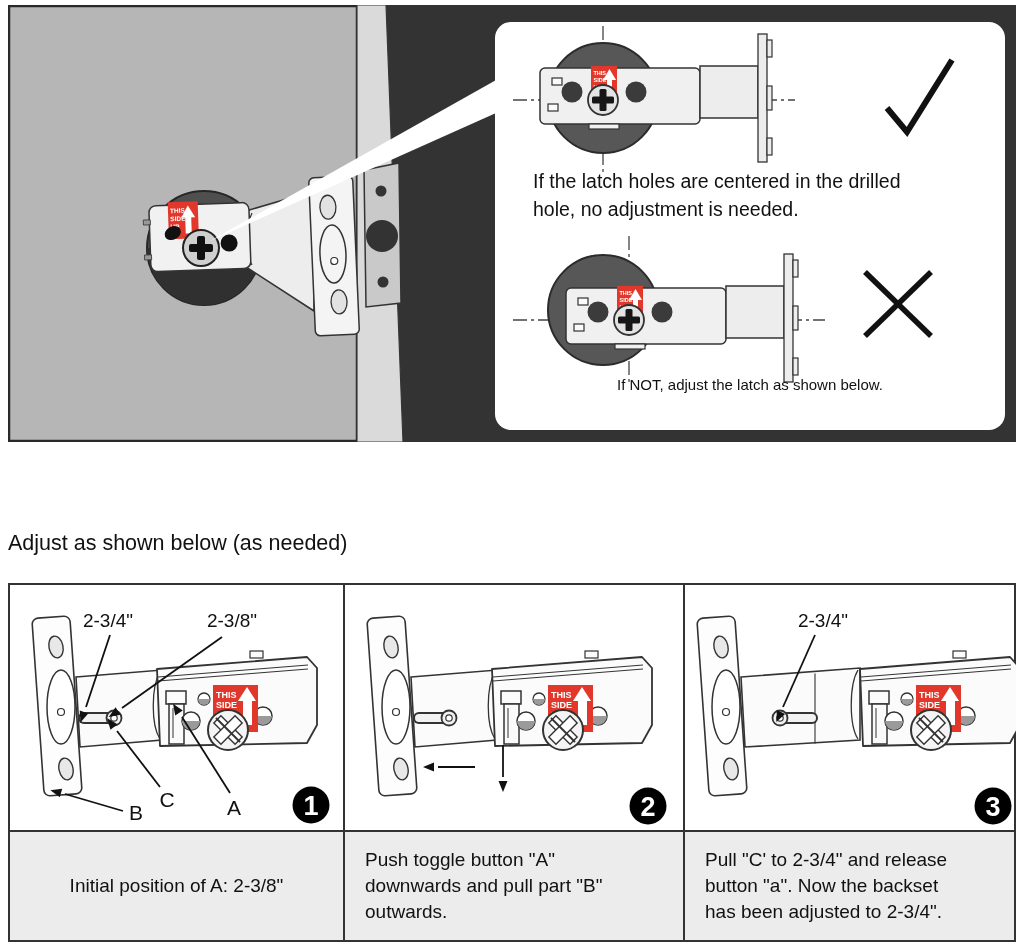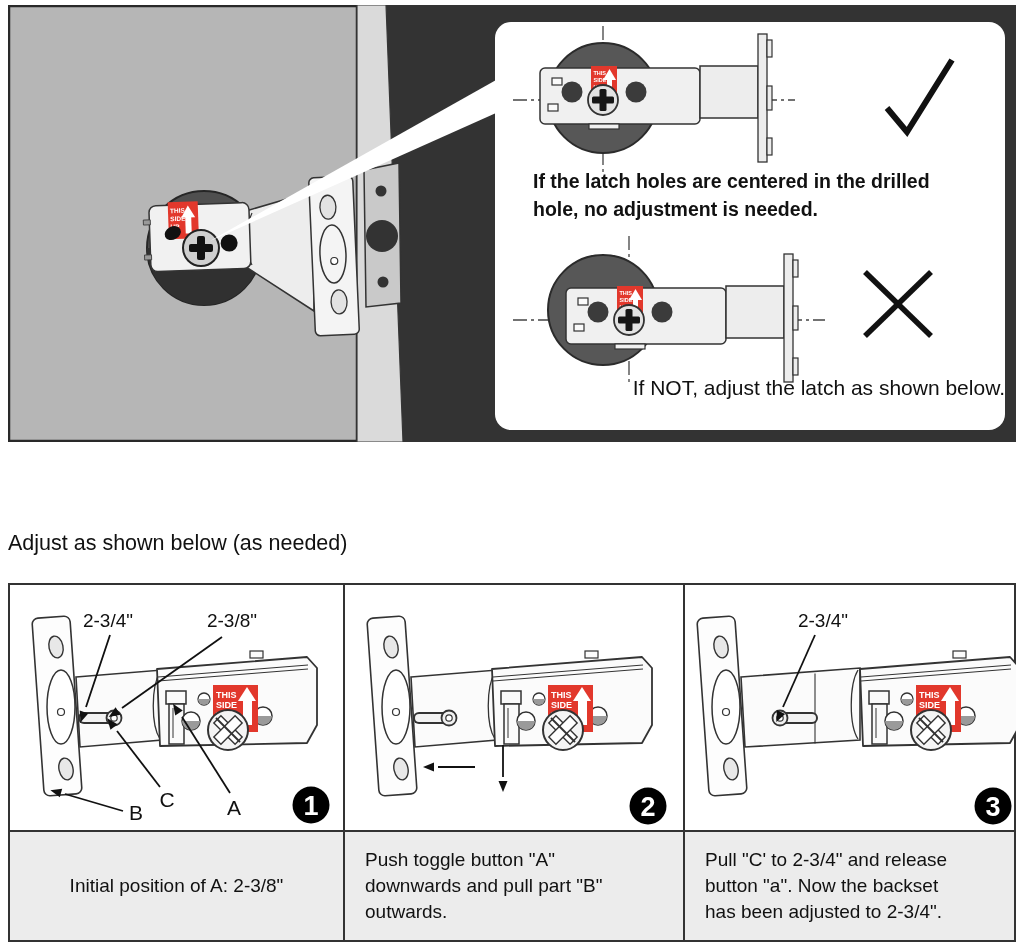--- a/index.html
+++ b/index.html
@@ -6,23 +6,23 @@
   body{width:1024px;height:951px;position:relative;overflow:hidden;
        font-family:"Liberation Sans",sans-serif;color:#111;}
   .abs{position:absolute;}
   
   .top-section{left:8px;top:5px;width:1008px;height:437px;}
   .scene-svg{position:absolute;left:0;top:0;}
   .callout{position:absolute;left:487px;top:17px;width:510px;height:408px;
            background:#fff;border-radius:16px;}
   .co-svg{position:absolute;left:0;}
   .co-text{position:absolute;left:38px;top:146px;width:455px;
-           font-size:19.5px;line-height:1.42;white-space:pre-line;font-weight:bold;}
-  .co-text2{position:absolute;left:0;top:354px;width:100%;text-align:right;
-            font-size:21px;}
+           font-size:19.5px;line-height:1.42;white-space:pre-line;}
+  .co-text2{position:absolute;left:0;top:354px;width:100%;text-align:center;
+            font-size:15px;}
   
   .heading{left:8px;top:531px;font-size:21.5px;}
   
   .steps{left:8px;top:583px;width:1004px;height:355px;border:2px solid #333;
          display:grid;grid-template-columns:333px 340px 331px;}
   .step{display:flex;flex-direction:column;}
   .step + .step{border-left:2px solid #333;}
   .step-art{height:245px;background:#fff;}
   .step-art svg{display:block;}
   .step-caption{flex:1;background:#ececec;border-top:2px solid #333;

